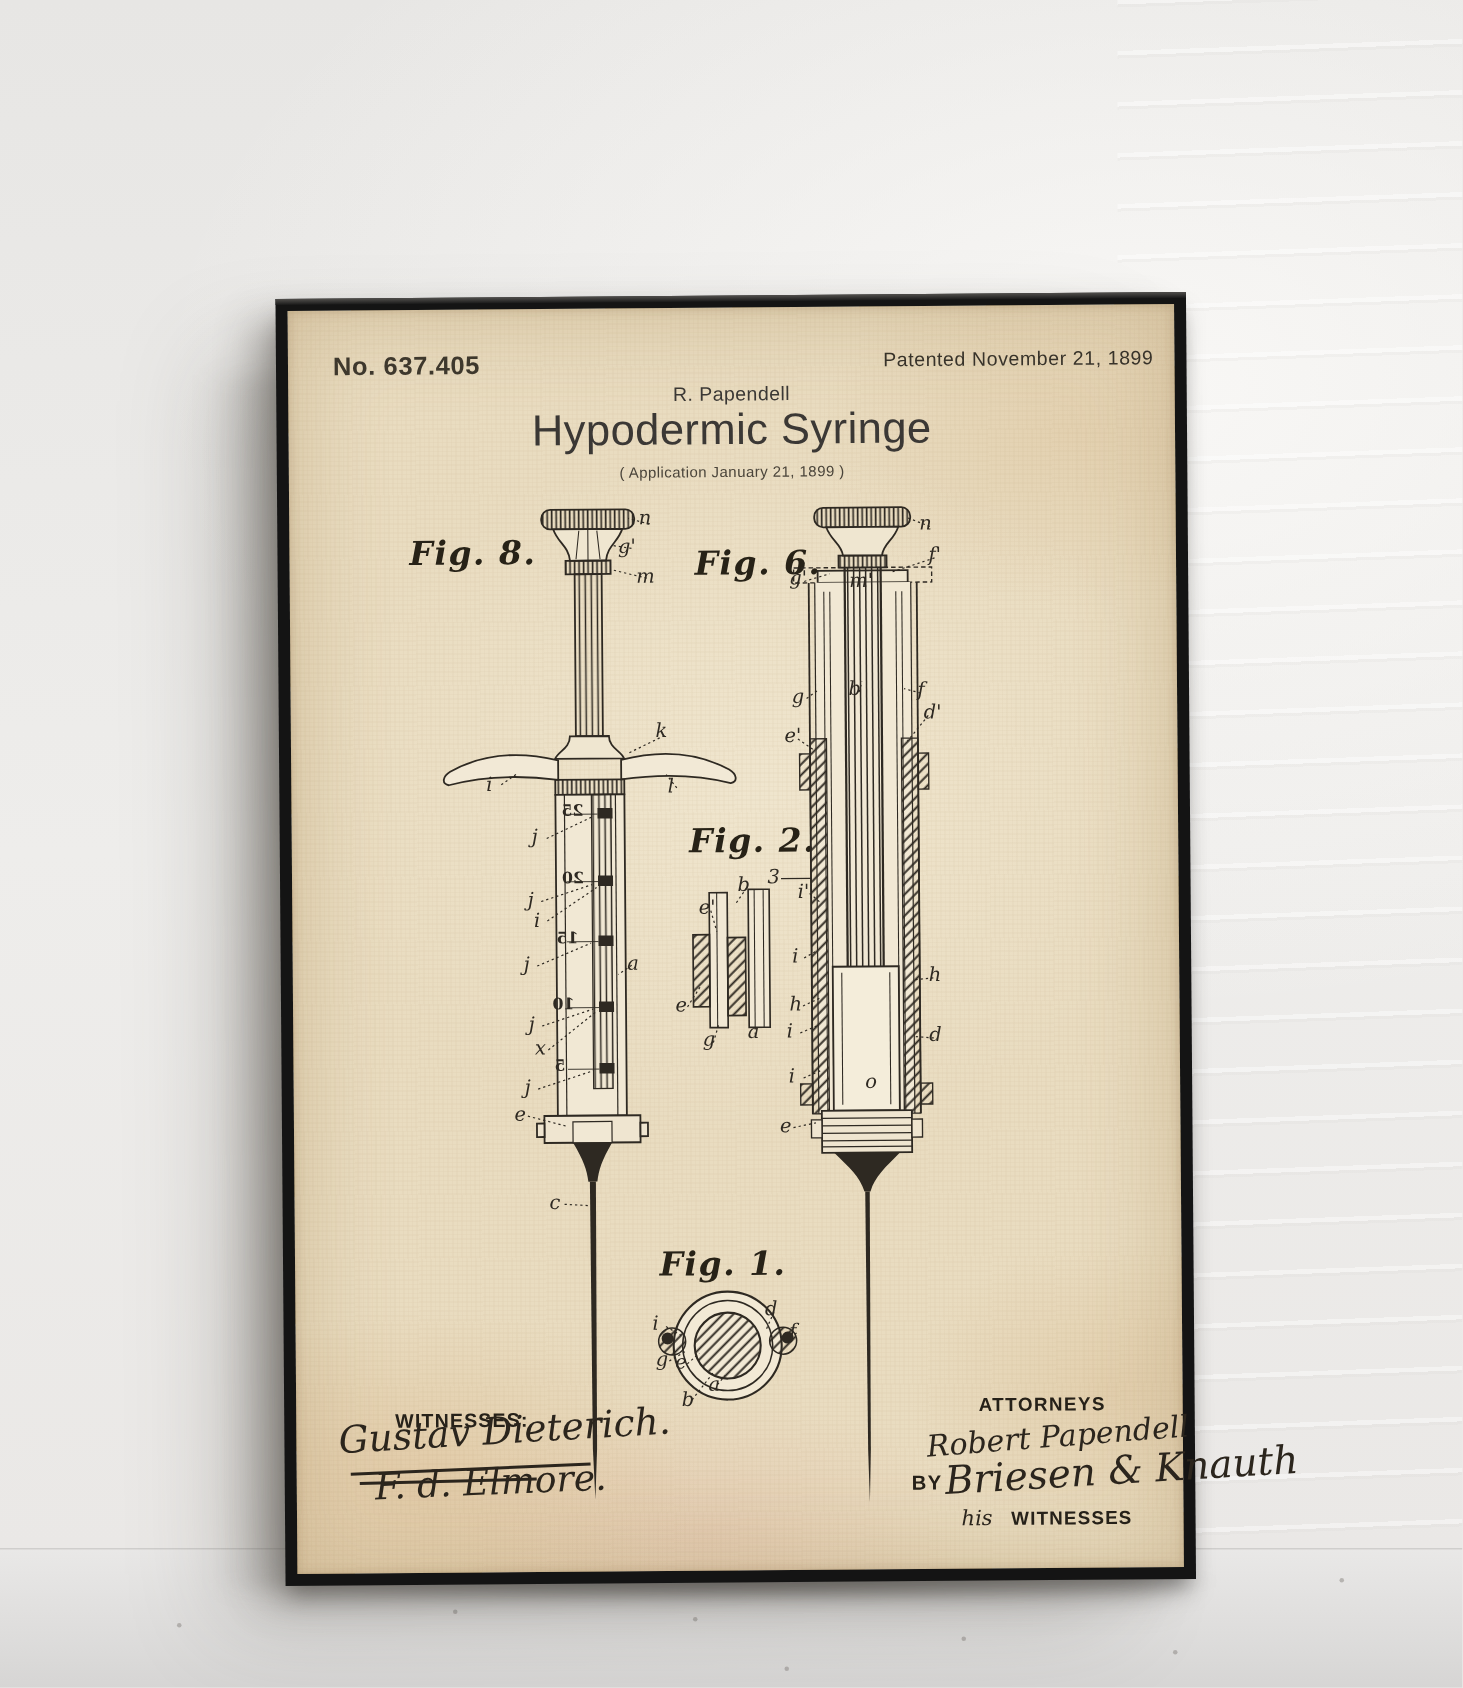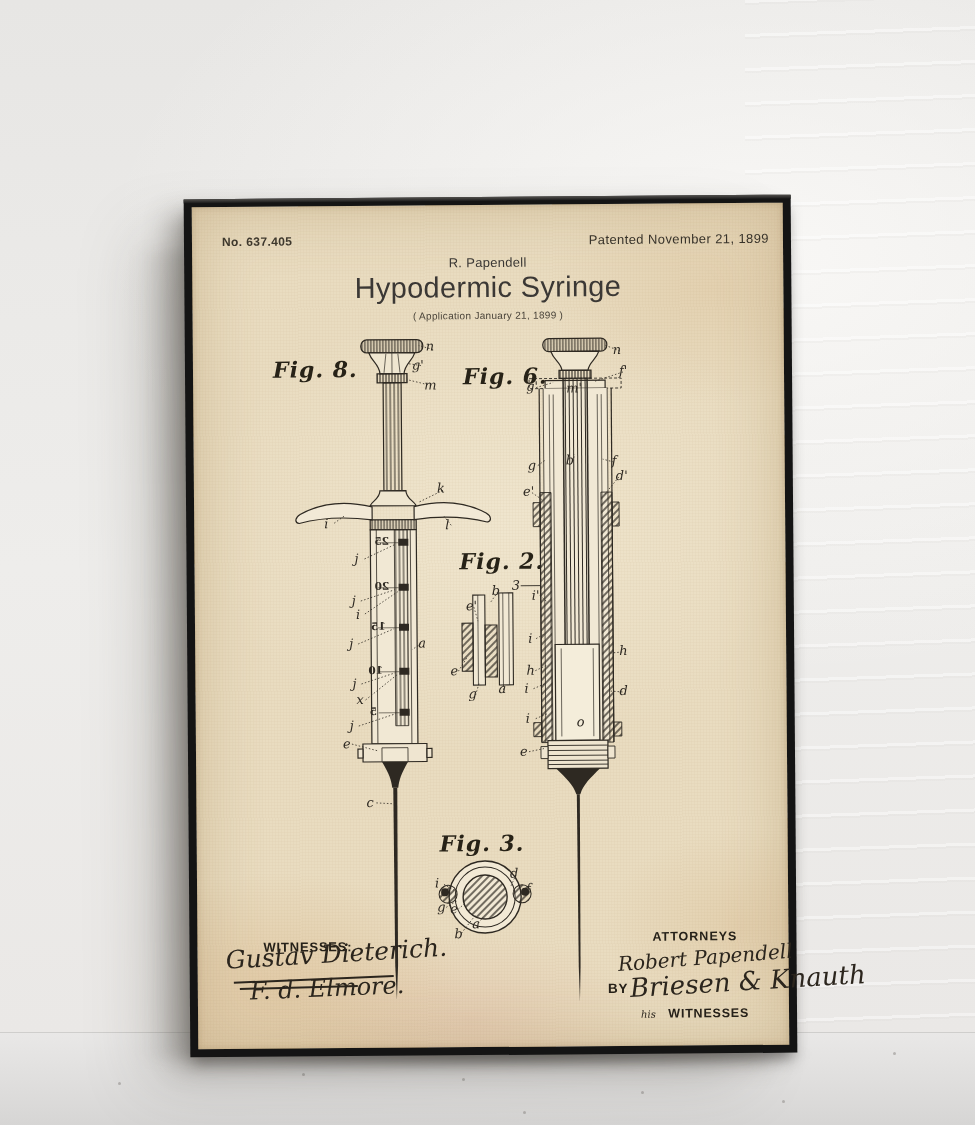--- a/index.html
+++ b/index.html
@@ -55,21 +55,21 @@
       #e9dcc0;
     box-shadow:inset 0 0 64px rgba(150,112,60,.30), inset 0 0 7px rgba(120,90,50,.28);
   }
   .weave{
     position:absolute;inset:0;pointer-events:none;opacity:.5;
     background:
       repeating-linear-gradient(0deg, rgba(160,128,82,.07) 0 1px, rgba(255,255,255,0) 1px 3px),
       repeating-linear-gradient(90deg, rgba(160,128,82,.07) 0 1px, rgba(255,255,255,0) 1px 3px);
   }
   
-  .hdr{position:absolute;top:28px;font-size:12px;letter-spacing:.4px;color:#3e382d;font-weight:bold;}
+  .hdr{position:absolute;top:28px;font-size:17px;letter-spacing:.4px;color:#3e382d;font-weight:bold;}
   .hdr-left{left:30px;}
   .hdr-right{right:14px;font-size:13px;font-weight:normal;color:#38332a;}
   .tb{position:absolute;left:0;width:591px;text-align:center;color:#3b3835;}
   .tb-name{top:50px;font-size:13px;letter-spacing:.3px;}
   .tb-title{top:66px;font-size:29px;letter-spacing:.3px;}
   .tb-app{top:105px;font-size:10px;color:#4a443a;letter-spacing:.3px;}
   .figcap{position:absolute;font-family:"DejaVu Serif",serif;font-style:italic;font-weight:bold;
     font-size:22px;letter-spacing:1px;color:#272217;}
   .plabel{position:absolute;font-family:"DejaVu Serif",serif;font-style:italic;font-size:13px;color:#2e2922;line-height:1;}
   .grad{font-style:normal;font-weight:bold;font-size:10.5px;transform:scaleX(-1);}
@@ -101,21 +101,21 @@
 
     <div class="hdr hdr-left">No. 637.405</div>
     <div class="hdr hdr-right">Patented November 21, 1899</div>
     <div class="tb tb-name">R. Papendell</div>
     <div class="tb tb-title">Hypodermic Syringe</div>
     <div class="tb tb-app">( Application  January 21, 1899 )</div>
 
     <div class="figcap" style="left:80px;top:150px;">Fig. 8.</div>
     <div class="figcap" style="left:270px;top:158px;">Fig. 6.</div>
     <div class="figcap" style="left:265px;top:343px;">Fig. 2.</div>
-    <div class="figcap" style="left:243px;top:625px;">Fig. 3.</div>
+    <div class="figcap" style="left:243px;top:625px;">Fig. 1.</div>
 
     <svg class="drawing" width="591" height="842" viewBox="0 0 591 842">
       <defs>
         <pattern id="hatch" width="5" height="5" patternUnits="userSpaceOnUse" patternTransform="rotate(45)">
           <line x1="1" y1="0" x2="1" y2="5" stroke="#2e2922" stroke-width="1.3"></line>
         </pattern>
         <pattern id="knurl" width="3" height="14" patternUnits="userSpaceOnUse">
           <line x1="1" y1="0" x2="1" y2="14" stroke="#2e2922" stroke-width="1.1"></line>
         </pattern>
         <pattern id="vlin" width="4" height="9" patternUnits="userSpaceOnUse">
@@ -345,17 +345,17 @@
     <div class="sig" style="left:28px;top:733px;font-size:25px;transform:rotate(-3deg);">Gustav Dieterich.</div>
     <div class="flourish" style="left:36px;top:772px;width:160px;transform:rotate(-2deg);"></div>
     <div class="flourish" style="left:42px;top:780px;width:118px;transform:rotate(-1deg);"></div>
     <div class="sig" style="left:52px;top:768px;font-size:24px;transform:rotate(-2deg);">F. d. Elmore.</div>
 
     <div class="blk" style="left:455px;top:726px;font-size:12.5px;letter-spacing:1px;">ATTORNEYS</div>
     <div class="sig" style="left:420px;top:742px;font-size:20px;transform:rotate(-4deg);">Robert Papendell</div>
     <div class="blk" style="left:410px;top:777px;font-size:13.5px;">BY</div>
     <div class="sig" style="left:432px;top:763px;font-size:26px;transform:rotate(-3deg);">Briesen &amp; Knauth</div>
     <div style="position:absolute;left:443px;top:800px;">
-      <span class="sig" style="position:static;font-size:10px;margin-top:17px;">his</span>
+      <span class="sig" style="position:static;font-size:14px;margin-top:17px;">his</span>
       <span class="blk" style="position:static;font-size:12.5px;margin-left:8px;">WITNESSES</span>
     </div>
   </div>
 </div>
 
 </body></html>

